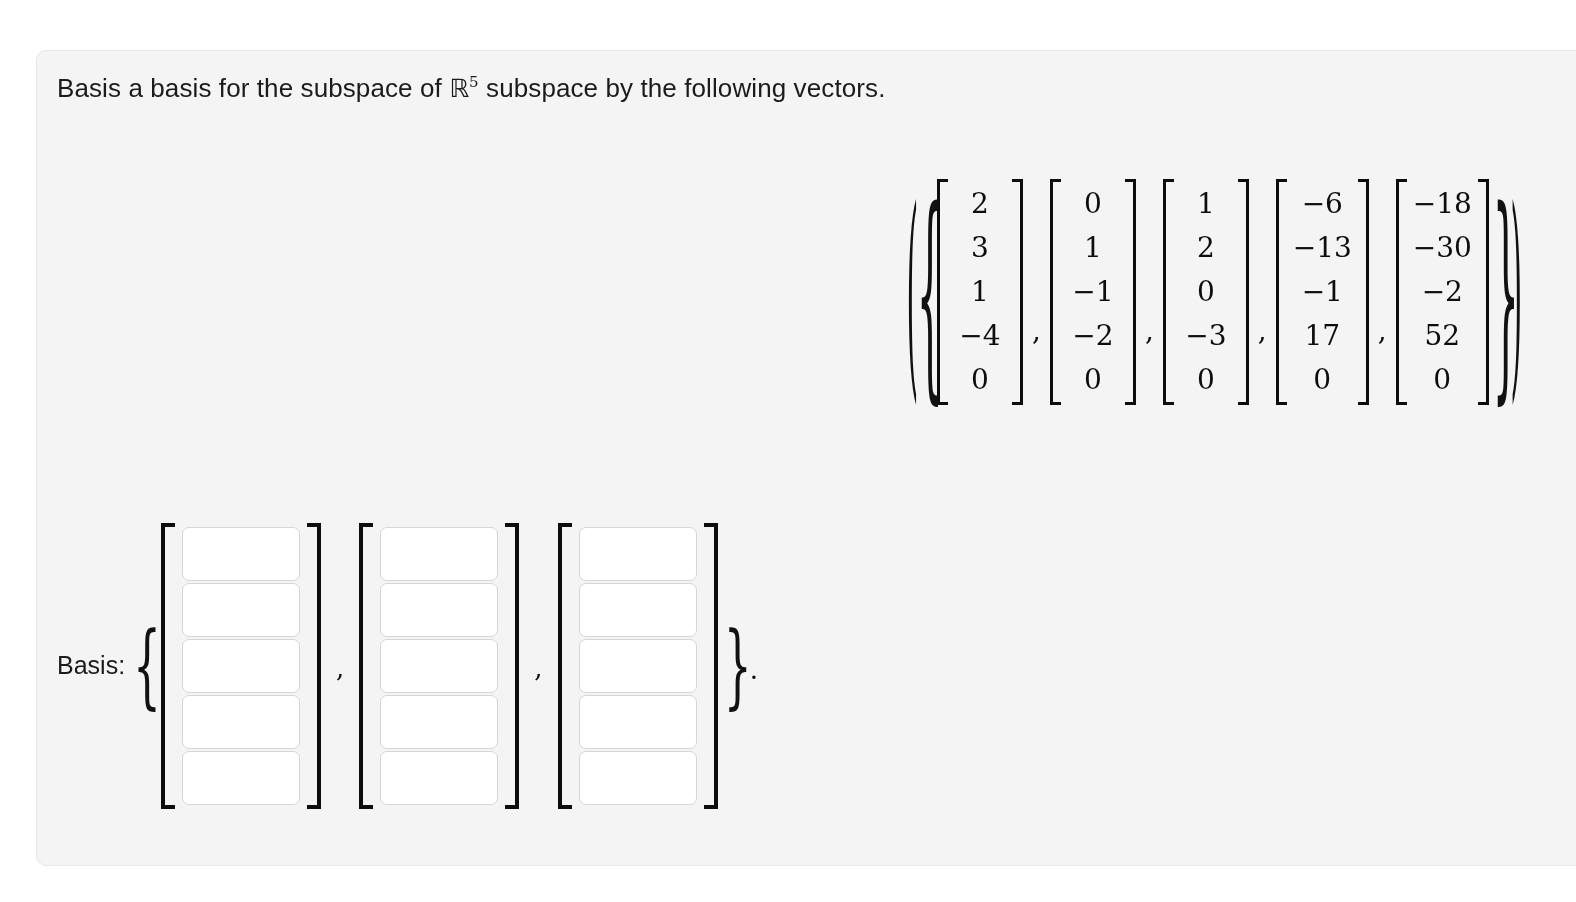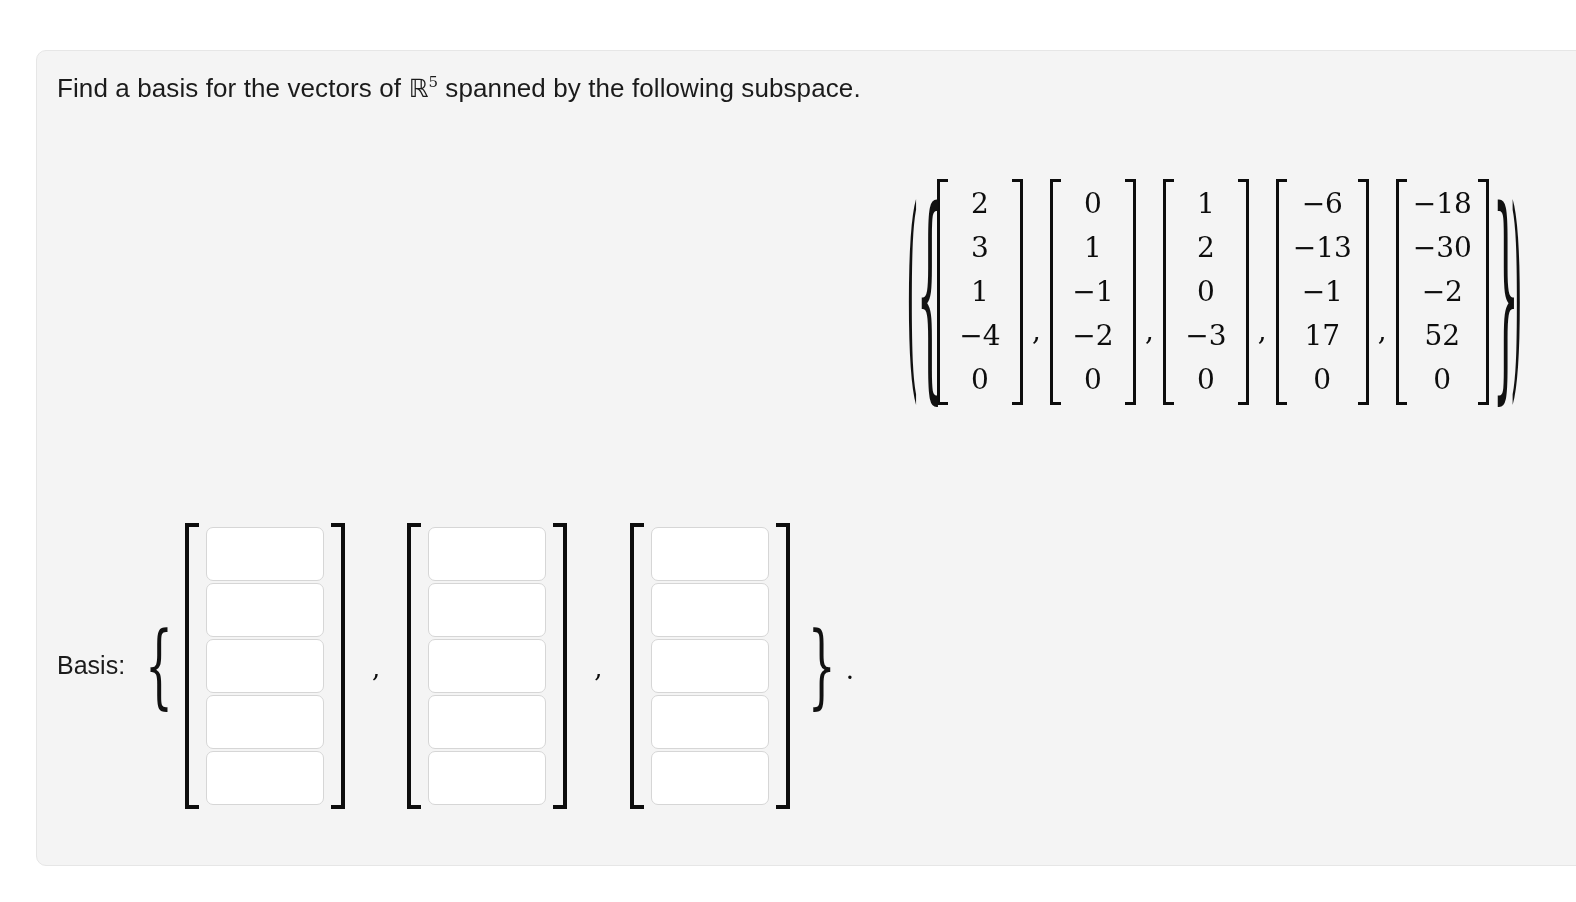--- a/index.html
+++ b/index.html
@@ -123,21 +123,20 @@
   }
 
   
   .answer-row {
     position: absolute;
     left: 20px;
     top: 415px;
     display: flex;
     align-items: center;
     height: 400px;
-    gap: 12px;
   }
 
   .basis-label {
     font-size: 25px;
     color: #1b1b1b;
     font-family: "Liberation Sans", sans-serif;
     margin-right: 8px;
     padding-bottom: 2px;
   }
 
@@ -208,21 +207,21 @@
   }
 </style>
 </head>
 <body>
 
 <div id="page">
 
   <div class="problem-card">
 
     <div class="prompt">
-      <span>Find a basis for the vectors of </span><span class="bb-R">ℝ</span><span class="sup">5</span><span> spanned by the following subspace.</span>
+      <span>Basis a basis for the subspace of </span><span class="bb-R">ℝ</span><span class="sup">5</span><span> subspace by the following vectors.</span>
     </div>
 
     <div class="span-set">
       <span class="paren-thin-l">(</span>
       <span class="brace-left">{</span>
 
       <div class="vec">
         <div class="bracket l"></div>
         <div class="col">
           <div class="entry">2</div>

